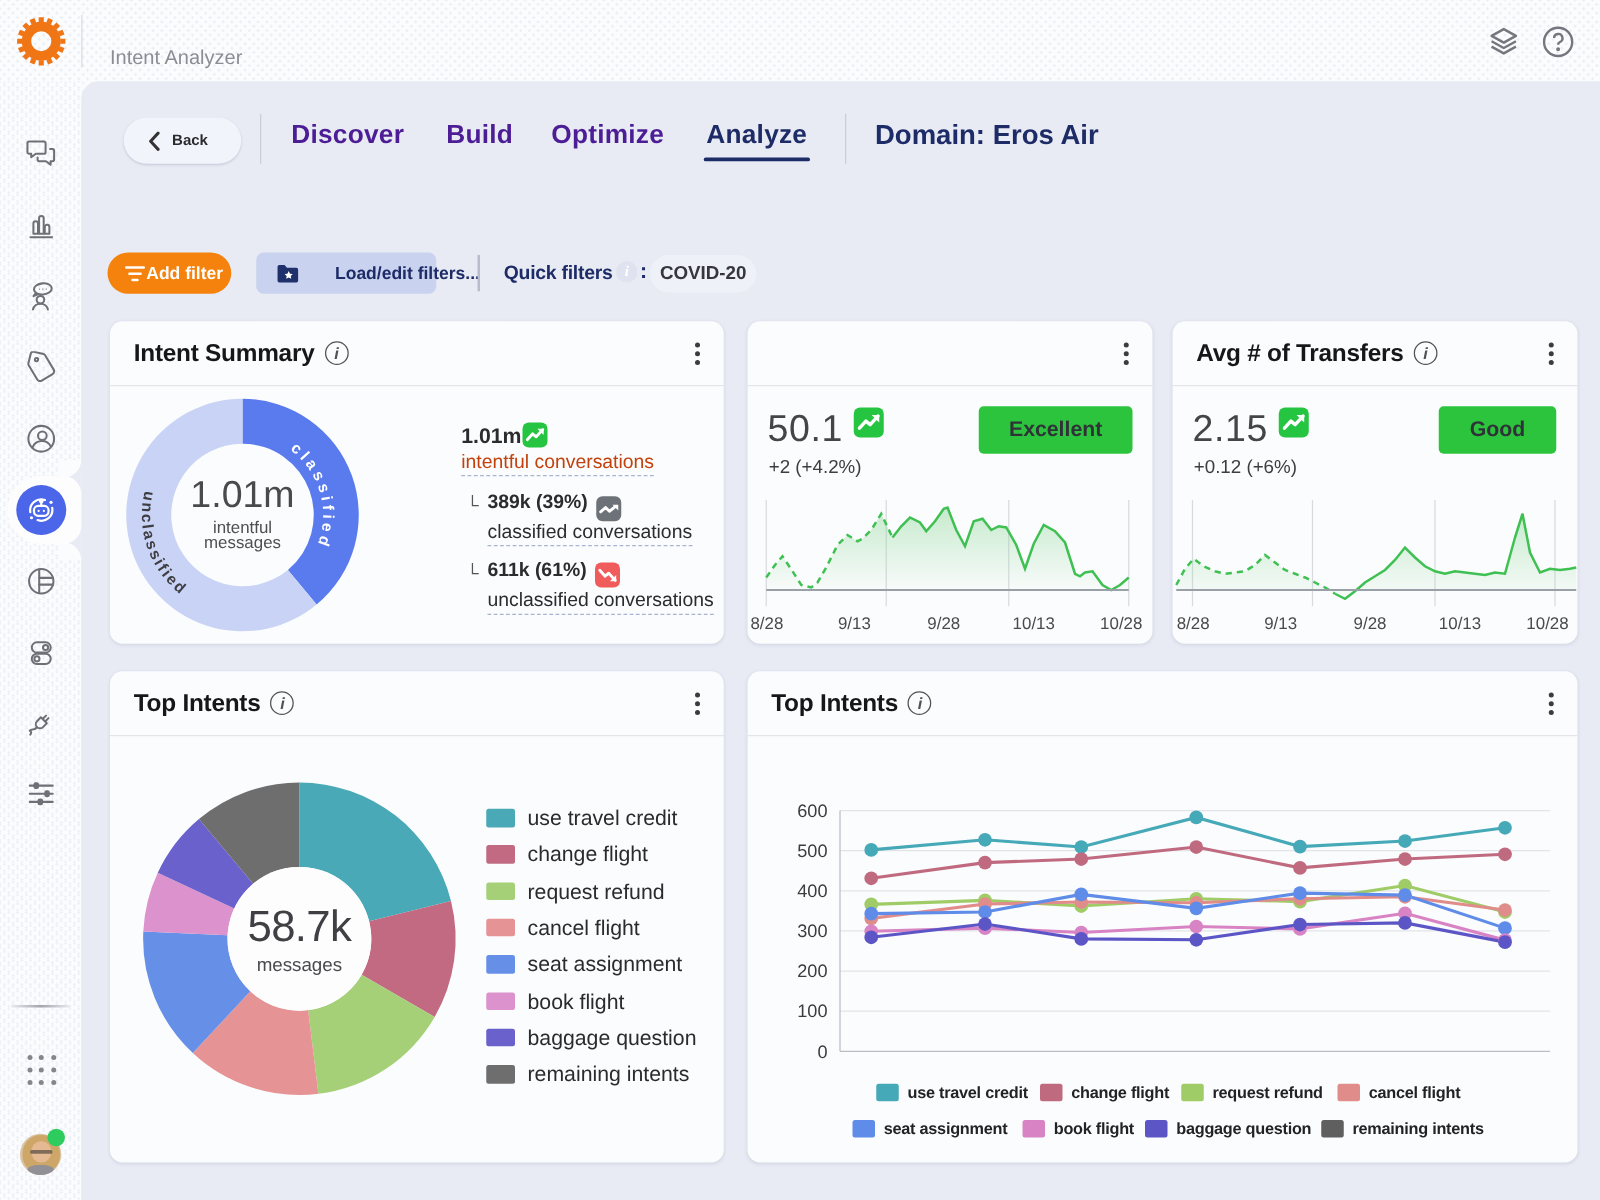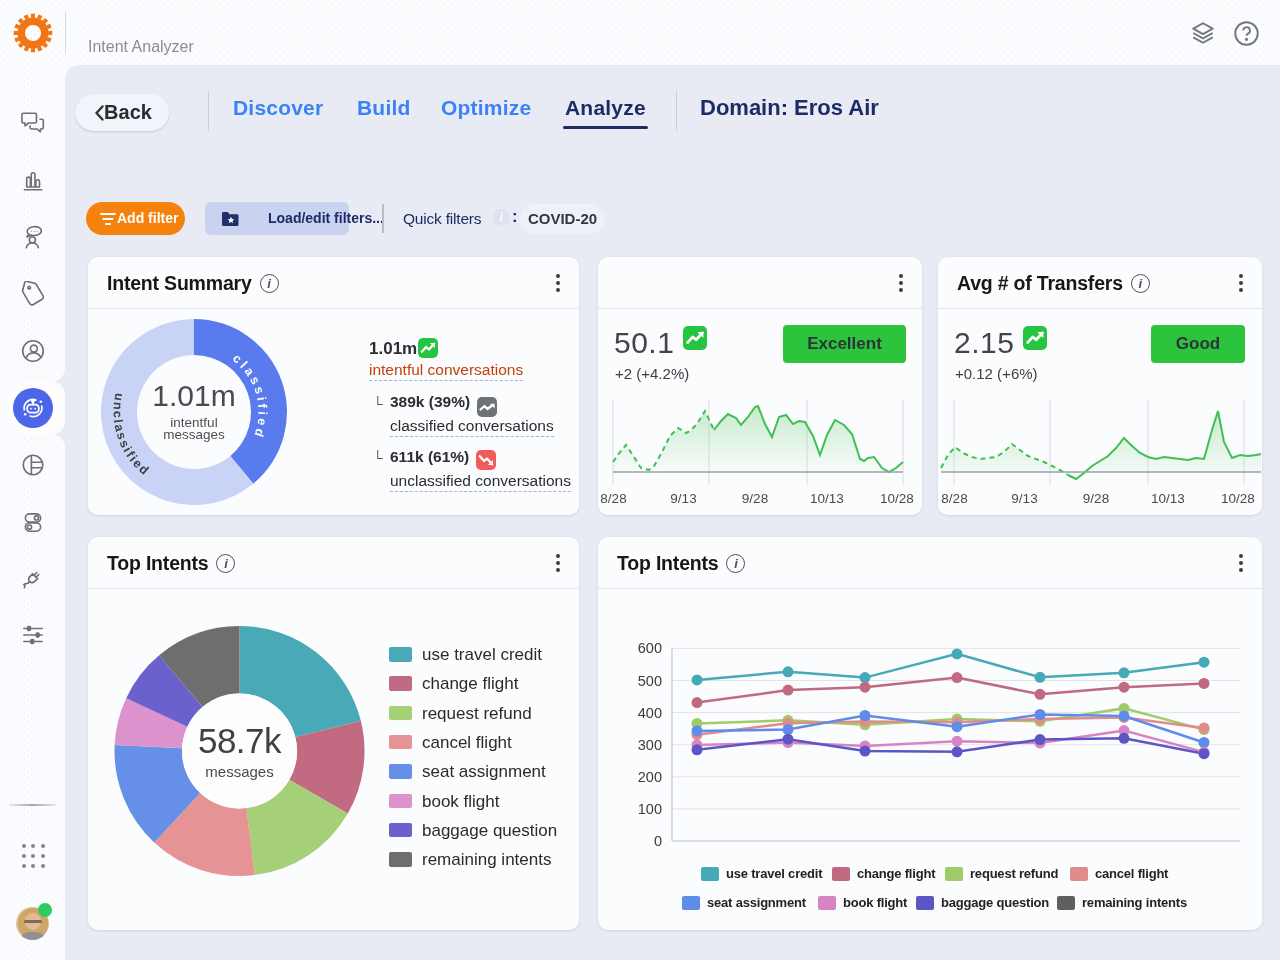--- a/index.html
+++ b/index.html
@@ -7,37 +7,37 @@
 body { background:#fbfcfe; position:relative; }
 .dots { background-image: radial-gradient(#edeff6 0.9px, transparent 1px), radial-gradient(#edeff6 0.9px, transparent 1px); background-size:7px 7px; background-position:0 0, 3.5px 3.5px; }
 #header { position:absolute; left:0; top:0; width:1280px; height:65px; }
 #sidebar { position:absolute; left:0; top:65px; width:65px; height:895px; }
 #main { position:absolute; left:65px; top:65px; width:1215px; height:895px; background:#e8ebf4; border-top-left-radius:14px; }
 .hdivider { position:absolute; left:65px; top:12px; width:1px; height:42px; background:#d8dae2; }
 #htitle { position:absolute; left:88px; top:8px; font-size:23px; color:#2d2d30; letter-spacing:0.2px;}
 #hsub { position:absolute; left:88px; top:38px; font-size:16px; color:#8b8d94; }
 .hicon { position:absolute; top:20px; color:#75777e; }
 
-#back { position:absolute; left:10px; top:29px; width:94px; height:37px; background:#f2f4fb; border-radius:19px; box-shadow:0 1px 2px rgba(40,50,90,0.18); font-size:20px; font-weight:bold; color:#2b2b2e; line-height:37px; text-align:center; padding-left:12px; }
+#back { position:absolute; left:34px; top:29px; width:94px; height:37px; background:#f2f4fb; border-radius:19px; box-shadow:0 1px 2px rgba(40,50,90,0.18); font-size:12px; font-weight:bold; color:#2b2b2e; line-height:37px; text-align:center; padding-left:12px; }
 #back svg { position:absolute; left:20px; top:11px; }
-.tab { position:absolute; top:31px; font-size:21px; font-weight:bold; color:#3b82f6; letter-spacing:0.2px;}
+.tab { position:absolute; top:31px; font-size:21px; font-weight:bold; color:#4c1d95; letter-spacing:0.2px;}
 .tnav-div { position:absolute; top:26px; width:1px; height:40px; background:#c9ccd9; }
 #tab-analyze { color:#1d2b66; }
 #tab-analyze:after { content:""; position:absolute; left:-2px; right:-2px; bottom:-9px; height:3px; background:#1d2b66; border-radius:2px;}
 #domain { position:absolute; left:635px; top:30px; font-size:22px; font-weight:bold; color:#1d2b66; }
 #search { position:absolute; left:23px; top:83px; width:852px; height:40px; background:#fdfdfe; border:1px solid #888e9a; border-radius:4px; }
 #search .ph { position:absolute; left:36px; top:10px; font-size:15px; font-style:italic; color:#9aa0ac; }
 #search .clr { position:absolute; right:10px; top:9px; width:22px; height:22px; border-radius:11px; background:#9aa2b2; }
 #search .clr:before { content:""; position:absolute; left:5px; top:10px; width:12px; height:2.4px; background:#fff; transform:rotate(45deg); border-radius:1px;}
 #search .clr:after { content:""; position:absolute; left:5px; top:10px; width:12px; height:2.4px; background:#fff; transform:rotate(-45deg); border-radius:1px;}
 
 #addf { position:absolute; left:21px; top:137px; width:99px; height:33px; background:#f5820d; border-radius:17px; color:#fff; font-size:14px; font-weight:bold; line-height:33px; text-align:left; padding-left:31px; }
 #loadf { position:absolute; left:140px; top:137px; width:144px; height:33px; background:#c9d2ef; border-radius:6px; color:#1d2b66; font-size:14px; font-weight:bold; line-height:33px; text-align:left; padding-left:63px; white-space:nowrap; }
 .frow-div { position:absolute; left:317px; top:139px; width:1.5px; height:29px; background:#b9bdcb; }
-#qf { position:absolute; left:338px; top:145px; font-size:15.5px; font-weight:normal; color:#1d2b66; letter-spacing:-0.2px; }
+#qf { position:absolute; left:338px; top:145px; font-size:15.5px; font-weight:bold; color:#1d2b66; letter-spacing:-0.2px; }
 #qf-i { position:absolute; left:428px; top:144px; width:17px; height:17px; border-radius:9px; background:#dfe3ef; color:#fff; font-size:12px; font-style:italic; font-weight:bold; text-align:center; line-height:17px; font-family:"Liberation Serif",serif; }
 #qf-c { position:absolute; left:447px; top:142px; font-size:17px; font-weight:bold; color:#1d2b66; }
 #covid { position:absolute; left:455px; top:139px; width:85px; height:30px; background:#eef1f8; border-radius:15px; color:#36363c; font-size:15px; font-weight:bold; line-height:30px; text-align:center; }
 
 .card div { white-space:nowrap; } .card { position:absolute; background:#fbfcfd; border-radius:10px; box-shadow:0 1px 3px rgba(60,70,110,0.13); }
 .chead { position:absolute; left:0; top:0; right:0; height:52px; border-bottom:1px solid #e4e5ea; }
 .ctitle { position:absolute; left:19px; top:15px; font-size:19.5px; font-weight:bold; color:#17171a; letter-spacing:-0.2px; }
 .kebab { position:absolute; right:11px; top:16px; width:20px; height:20px; }
 .kebab i { position:absolute; left:8px; width:4px; height:4px; border-radius:2px; background:#3c3c40; }
 .info { display:inline-block; width:19px; height:19px; border:1.4px solid #515158; border-radius:10px; color:#515158; font-size:13px; font-style:italic; font-weight:bold; text-align:center; line-height:17px; vertical-align:2px; margin-left:8px; }

